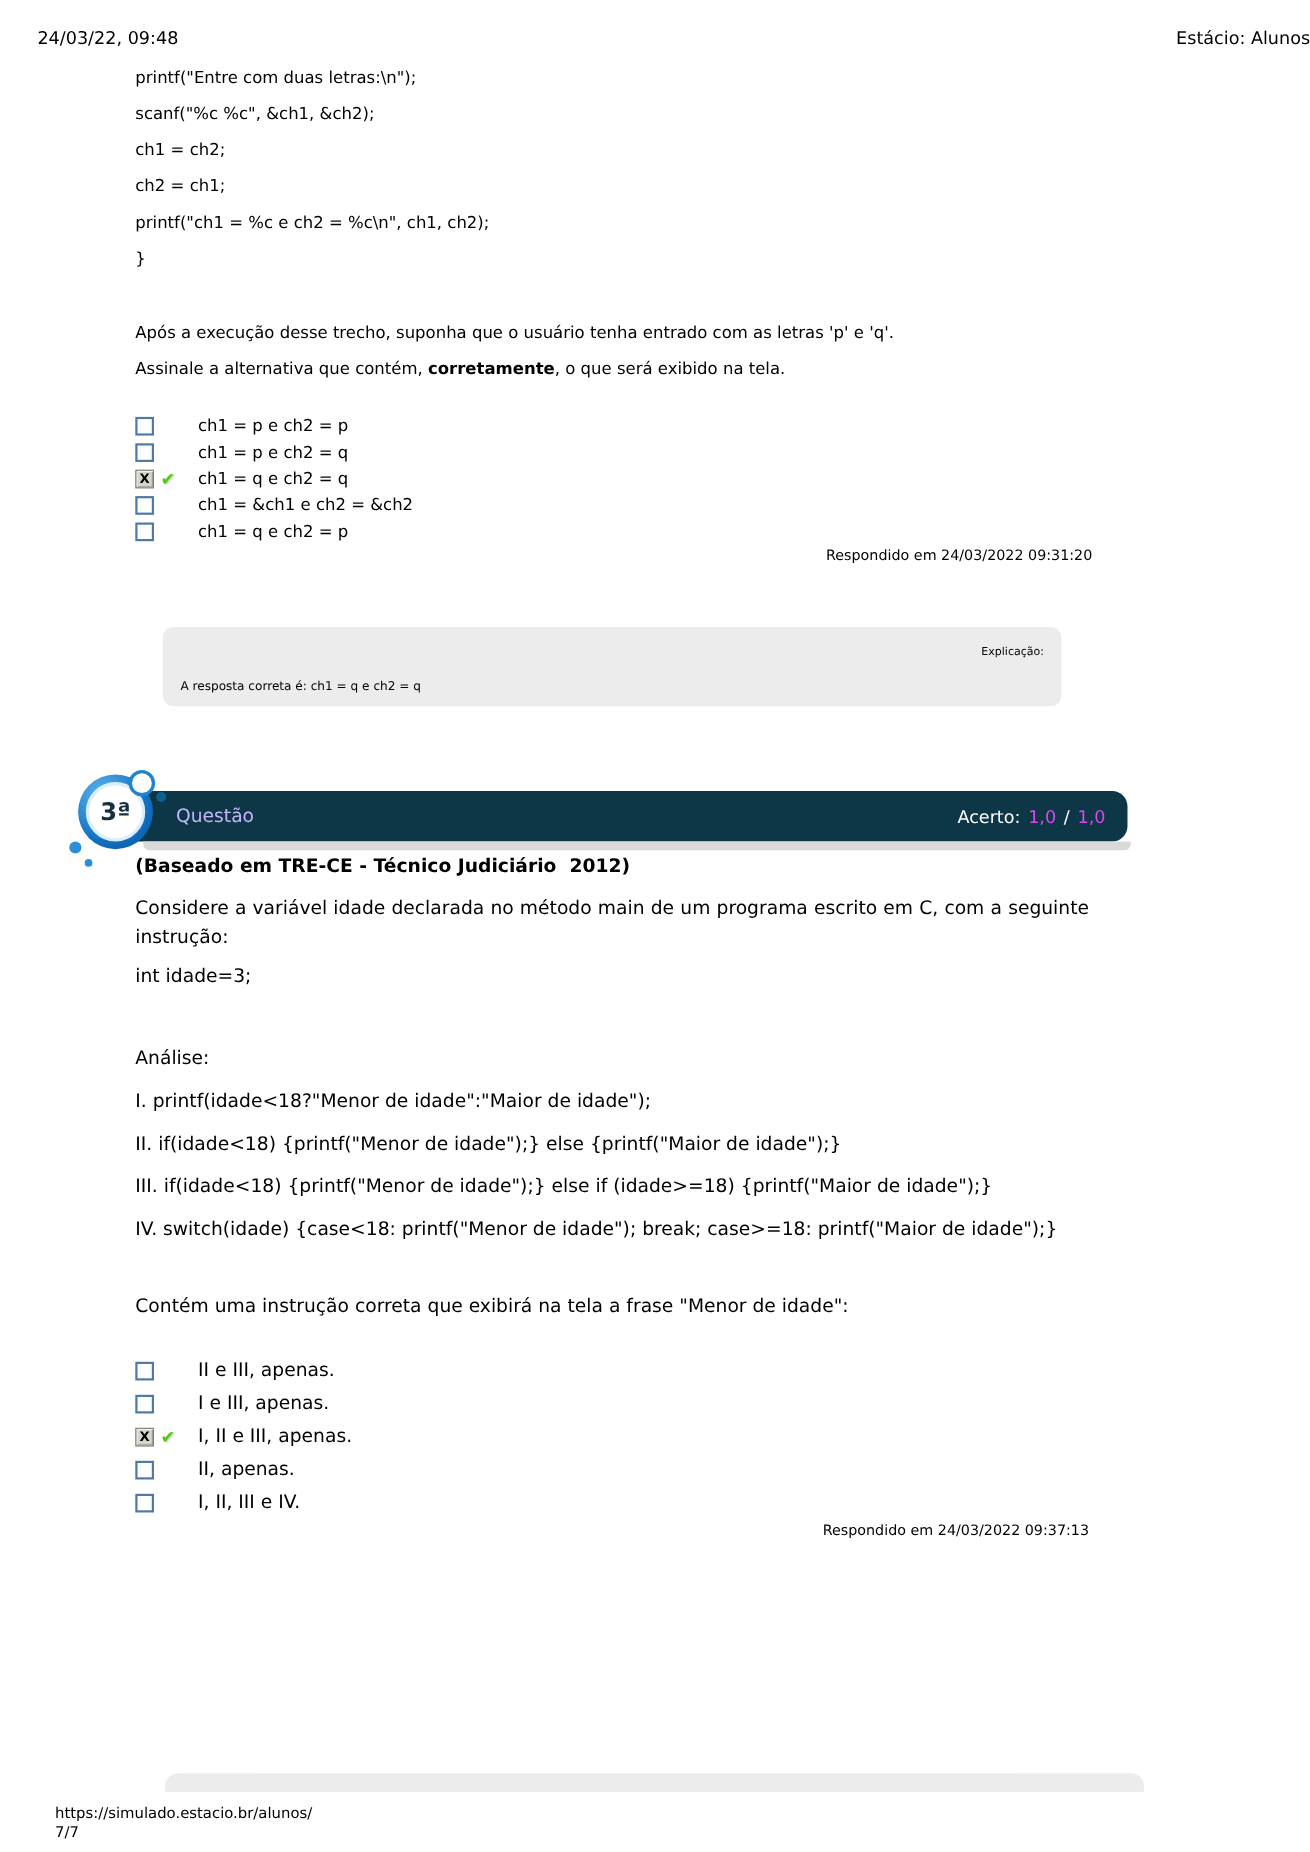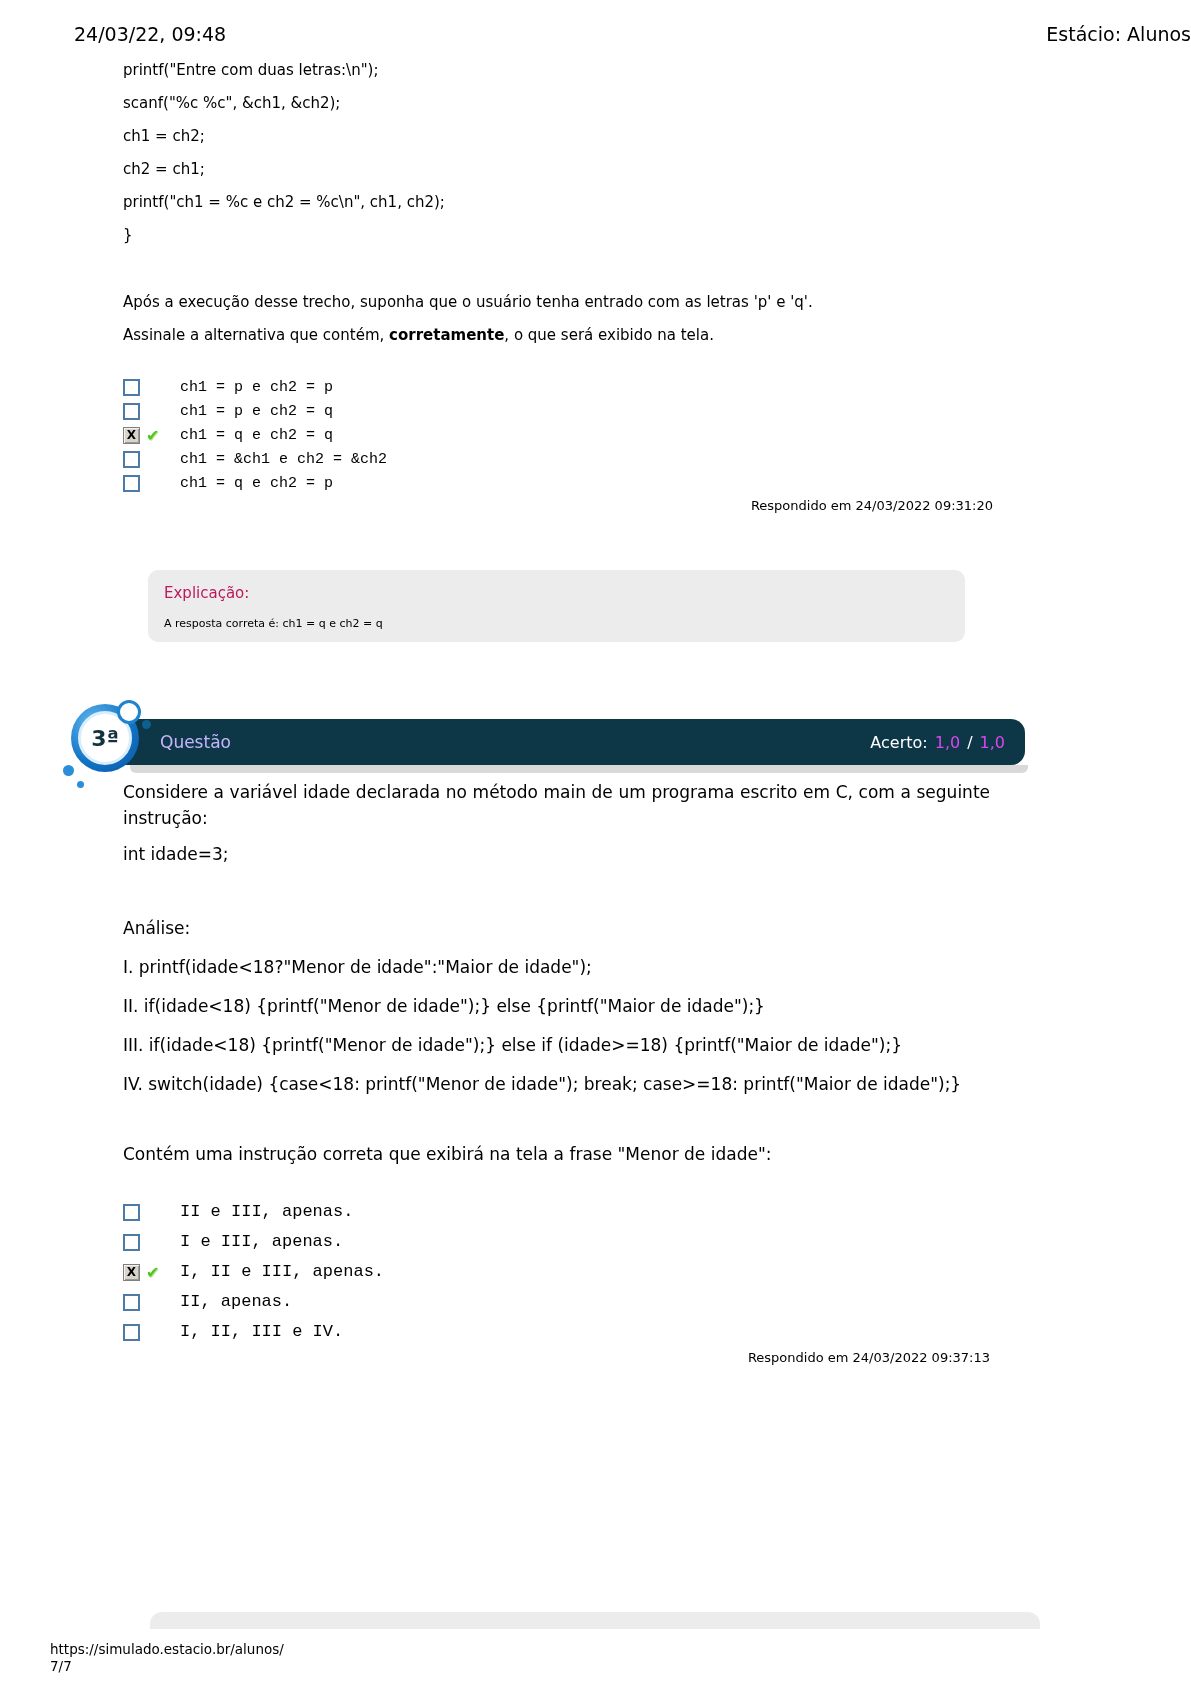--- a/index.html
+++ b/index.html
@@ -9,23 +9,22 @@
     height: 1684px;
     background: #ffffff;
     overflow: hidden;
     font-family: "DejaVu Sans", "Liberation Sans", sans-serif;
     color: #000;
   }
   
   .page-header {
     padding: 26px 50px 0 34px;
     position: relative;
-    font-size: 19px;
+    font-size: 16px;
     line-height: 17px;
-    margin-left: 40px;
   }
   .page-header .doc-title {
     position: absolute;
     left: 0; right: 0;
     top: 26px;
     text-align: right;
   }
   
   .q2 { margin: 18px 0 0 123px; width: 870px; font-size: 15px; }
   .code-line { line-height: 19px; margin-bottom: 14px; white-space: pre-wrap; }
@@ -54,39 +53,39 @@
   }
   .check-mark {
     display: none;
     color: #55c41e;
     font-size: 16px;
     margin-left: 6px;
     text-shadow: 1px 1px 0 #b9e49a;
   }
   .opt-row.checked .cb-checked { display: inline-flex; }
   .opt-row.checked .check-mark { display: inline; }
-  .opt-label { line-height: 19px; font-family: Liberation Mono, monospace; }
+  .opt-label { line-height: 19px; }
   .answered {
     text-align: right;
     font-size: 13px;
     color: #000000;
     margin-top: 2px;
     line-height: 17px;
   }
   
   .explain-box {
     margin: 56px 0 0 148px;
     width: 817px;
     height: 72px;
     box-sizing: border-box;
     background: #ececec;
     border-radius: 10px;
     padding: 14px 16px;
   }
-  .explain-label { color: #be185d; font-size: 15px; line-height: 18px; }
+  .explain-label { color: #000000; font-size: 10px; line-height: 18px; text-align: right; }
   .explain-text  { margin-top: 13px; font-size: 11px; line-height: 18px; }
   
   .banner-wrap {
     position: relative;
     margin: 77px 0 0 85px;
     width: 940px;
     height: 46px;
   }
   .banner-bar {
     position: absolute;
@@ -242,20 +241,21 @@
       <span class="bubble b2"></span>
       <span class="bubble b3"></span>
       <span class="bubble b4"></span>
       <div class="badge-inner">
           <span>3ª</span>
         </div>
     </div>
   </div>
 
   <div class="q3">
+    <div class="source">(Baseado em TRE-CE - Técnico Judiciário  2012)</div>
     <p class="para">Considere a variável idade declarada no método main de um programa escrito em C, com a seguinte instrução:</p>
     <p class="code-stmt">int idade=3;</p>
     <p class="analysis-label">Análise:</p>
     <p class="analysis-item">I. printf(idade&lt;18?"Menor de idade":"Maior de idade");</p>
     <p class="analysis-item">II. if(idade&lt;18) {printf("Menor de idade");} else {printf("Maior de idade");}</p>
     <p class="analysis-item">III. if(idade&lt;18) {printf("Menor de idade");} else if (idade&gt;=18) {printf("Maior de idade");}</p>
     <p class="analysis-item">IV. switch(idade) {case&lt;18: printf("Menor de idade"); break; case&gt;=18: printf("Maior de idade");}</p>
     <p class="prompt">Contém uma instrução correta que exibirá na tela a frase "Menor de idade":</p>
 
     <div class="opt-list">

